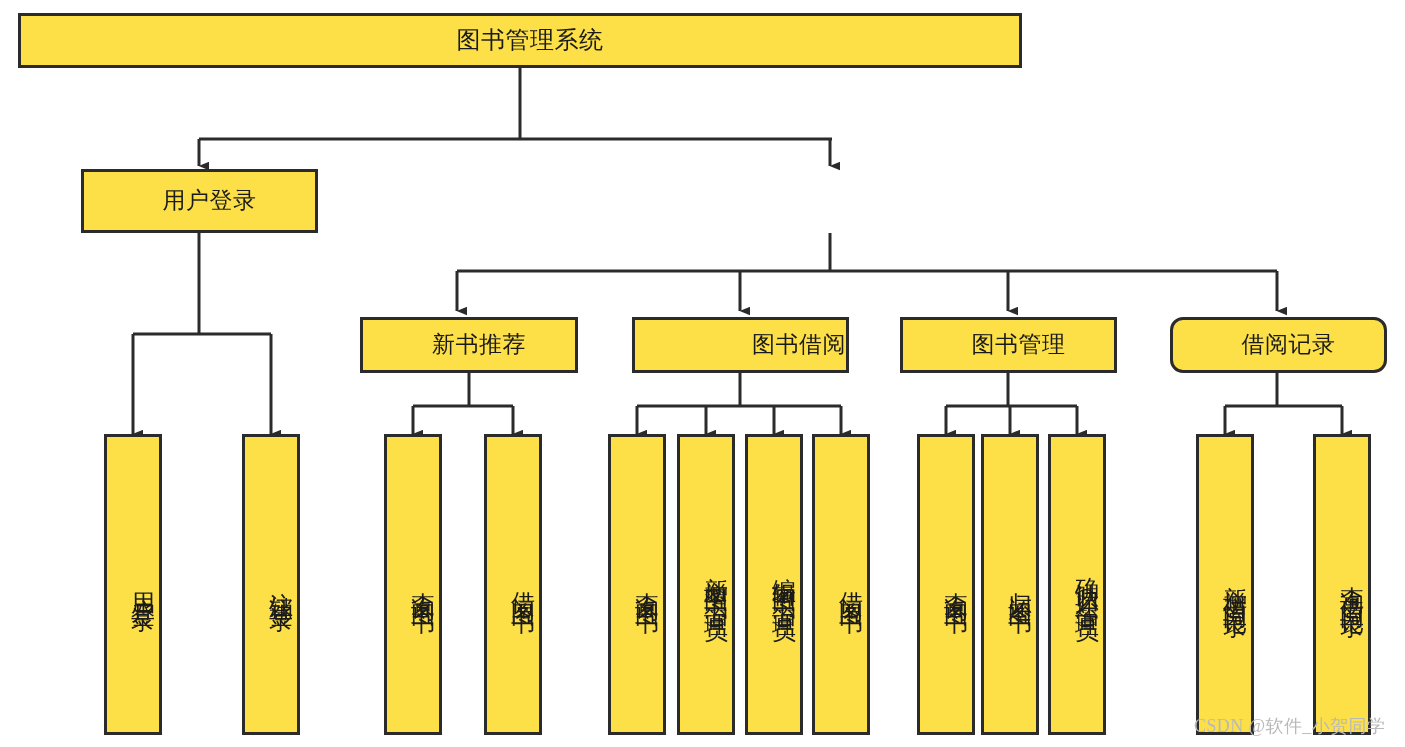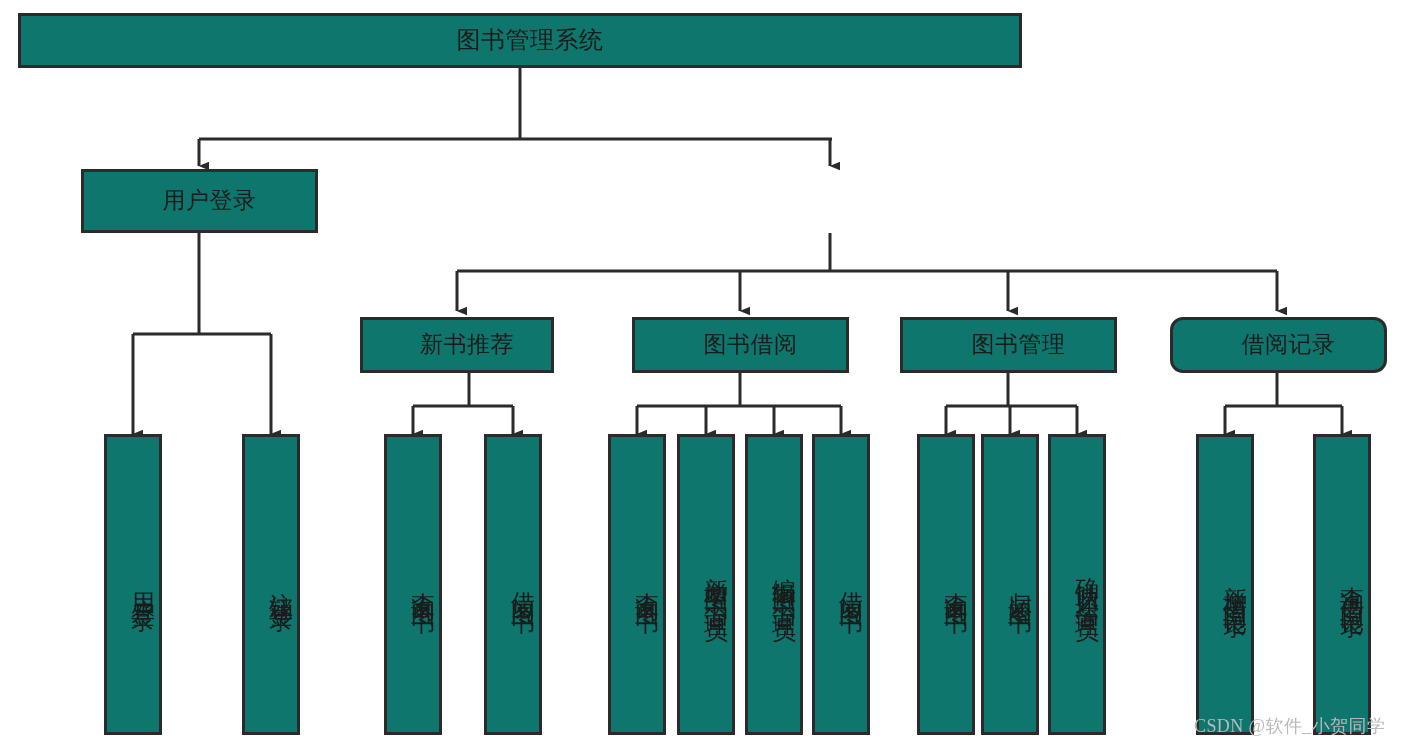--- a/index.html
+++ b/index.html
@@ -23,21 +23,21 @@
     position: absolute;
     left: 0;
     top: 0;
     width: 1405px;
     height: 747px;
     pointer-events: none;
   }
   .node {
     position: absolute;
     box-sizing: border-box;
-    background: #0f766e;
+    background: #fde047;
     border: 3px solid #2b2b2b;
     display: flex;
     align-items: center;
     justify-content: center;
     z-index: 2;
     padding-left: 20px;
   }
   .node-label {
     font-size: 23px;
     line-height: 1.12;
@@ -132,24 +132,24 @@
   </svg>
 
   <div class="node root" style="left:18px; top:13px; width:1004px; height:55px;">
     <span class="node-label">图书管理系统</span>
   </div>
 
   <div class="node" style="left:81px; top:169px; width:237px; height:64px;">
     <span class="node-label">用户登录</span>
   </div>
 
-  <div class="node" style="left:360px; top:317px; width:194px; height:56px;">
+  <div class="node" style="left:360px; top:317px; width:218px; height:56px;">
     <span class="node-label">新书推荐</span>
   </div>
-  <div class="node" style="left:632px; top:317px; width:217px; height:56px;">
+  <div class="node" style="left:632px; top:317px; width:217px; height:56px;justify-content:flex-end;">
     <span class="node-label">图书借阅</span>
   </div>
   <div class="node" style="left:900px; top:317px; width:217px; height:56px;">
     <span class="node-label">图书管理</span>
   </div>
   <div class="node" style="left:1170px; top:317px; width:217px; height:56px;border-radius:13px;">
     <span class="node-label">借阅记录</span>
   </div>
 
   <div class="node leaf" style="left:104px; top:434px; width:58px; height:301px;">

